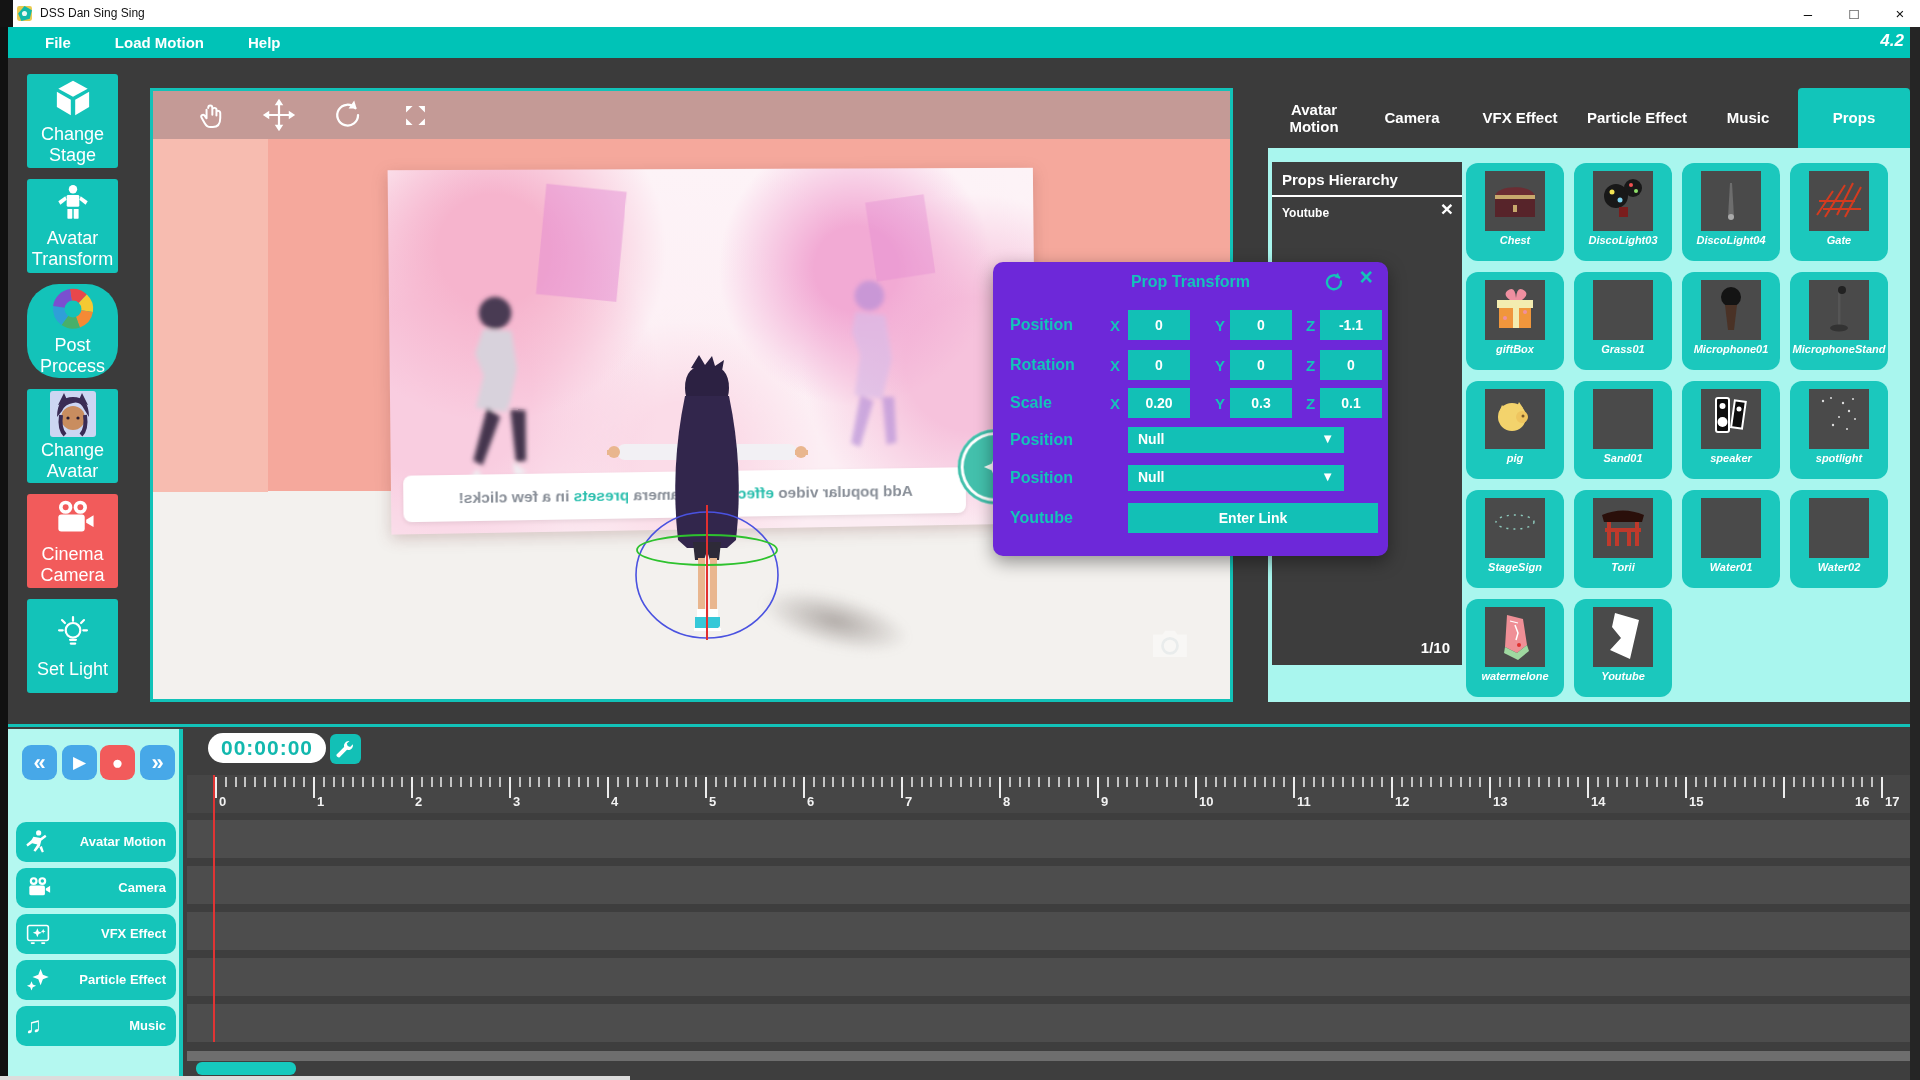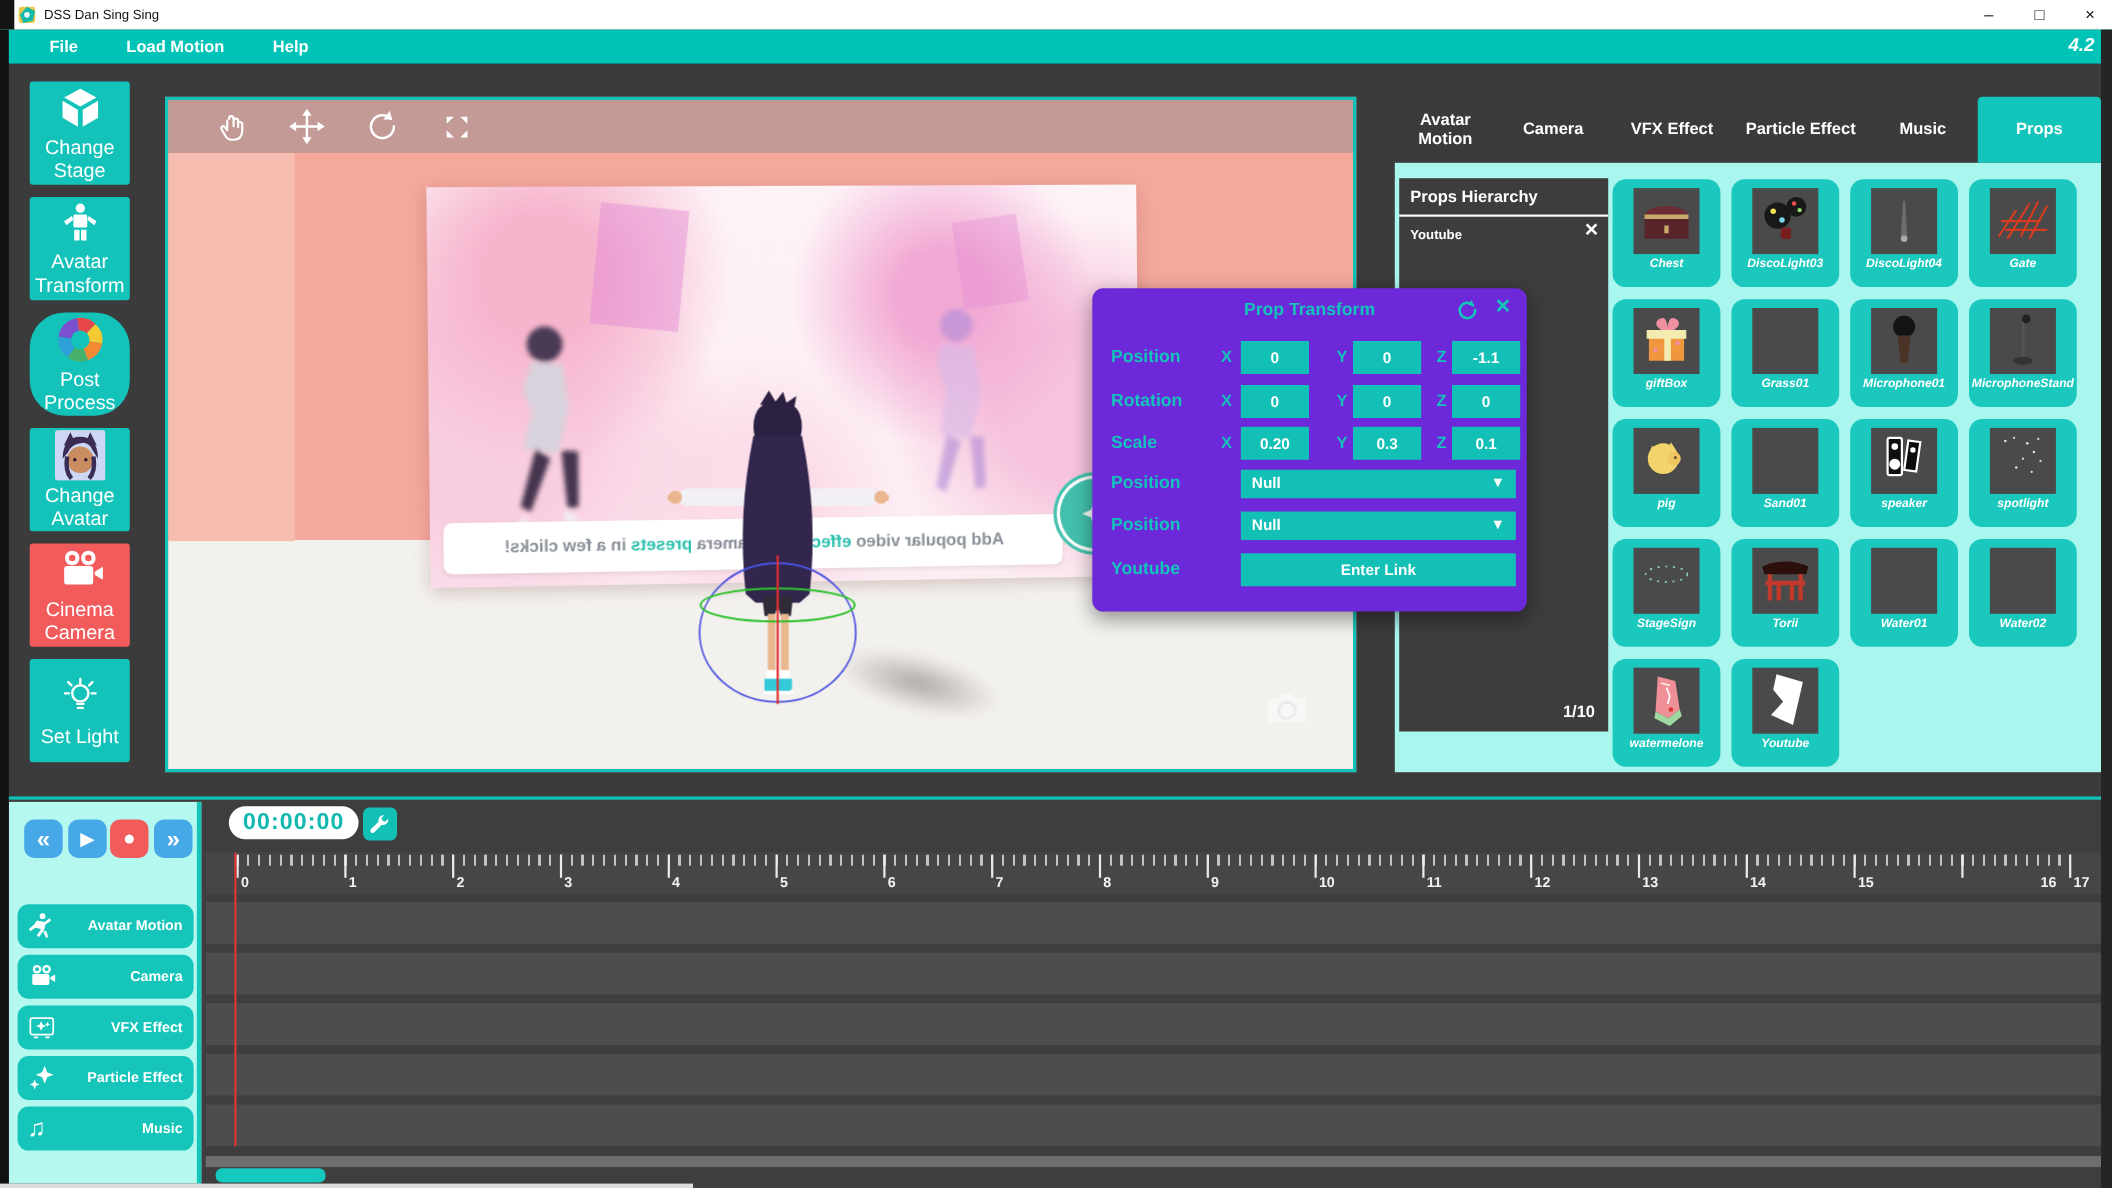--- a/index.html
+++ b/index.html
@@ -78,21 +78,21 @@
   .dialog{position:absolute;left:993px;top:262px;width:395px;height:294px;background:#6d28d9;border-radius:10px;
     box-shadow:0 6px 18px rgba(0,0,0,.4);z-index:50;}
   .dlg-title{position:absolute;left:0;top:11px;width:100%;text-align:center;color:#14c3b9;font-weight:bold;font-size:16px;}
   .dlg-refresh{position:absolute;right:44px;top:9px;cursor:pointer;}
   .dlg-close{position:absolute;right:15px;top:4px;color:#14c3b9;font-weight:bold;font-size:23px;cursor:pointer;line-height:1;}
   .dlg-row{position:absolute;left:0;width:100%;height:30px;}
   .dlg-label{position:absolute;left:17px;top:50%;transform:translateY(-50%);color:#14c3b9;font-weight:bold;font-size:16px;}
   .axis{position:absolute;top:50%;transform:translateY(-50%);color:#14c3b9;font-weight:bold;font-size:15px;}
   .valbox{position:absolute;height:30px;width:62px;background:#12c0b6;color:#fff;font-weight:bold;font-size:14px;
     display:flex;align-items:center;justify-content:center;cursor:text;}
-  .ddbar{position:absolute;left:135px;width:250px;height:26px;background:#12c0b6;cursor:pointer;text-align:center;}
+  .ddbar{position:absolute;left:135px;width:216px;height:26px;background:#12c0b6;cursor:pointer;text-align:center;}
   .ddbar .ddval{position:absolute;left:10px;top:4px;color:#fff;font-weight:bold;font-size:14px;}
   .ddbar .ddarrow{position:absolute;right:10px;top:4px;color:#fff;font-size:13px;}
   .linkbtn{position:absolute;left:135px;width:250px;height:30px;background:#12c0b6;color:#fff;font-weight:bold;font-size:14px;
     display:flex;align-items:center;justify-content:center;cursor:pointer;}
   
   .timeline{position:absolute;left:0;top:724px;width:1920px;height:356px;background:#3e3e3e;}
   .tl-topline{position:absolute;left:0;top:0;width:100%;height:3px;background:#12c2b8;}
   .tl-left{position:absolute;left:8px;top:5px;width:175px;height:347px;background:#b4f8f0;border-right:4px solid #15c5ba;}
   .transport{position:absolute;top:16px;left:0;width:100%;height:35px;}
   .tbtn{position:absolute;width:35px;height:35px;border-radius:9px;color:#fff;display:flex;align-items:center;justify-content:center;cursor:pointer;background:#47a8e8;}

